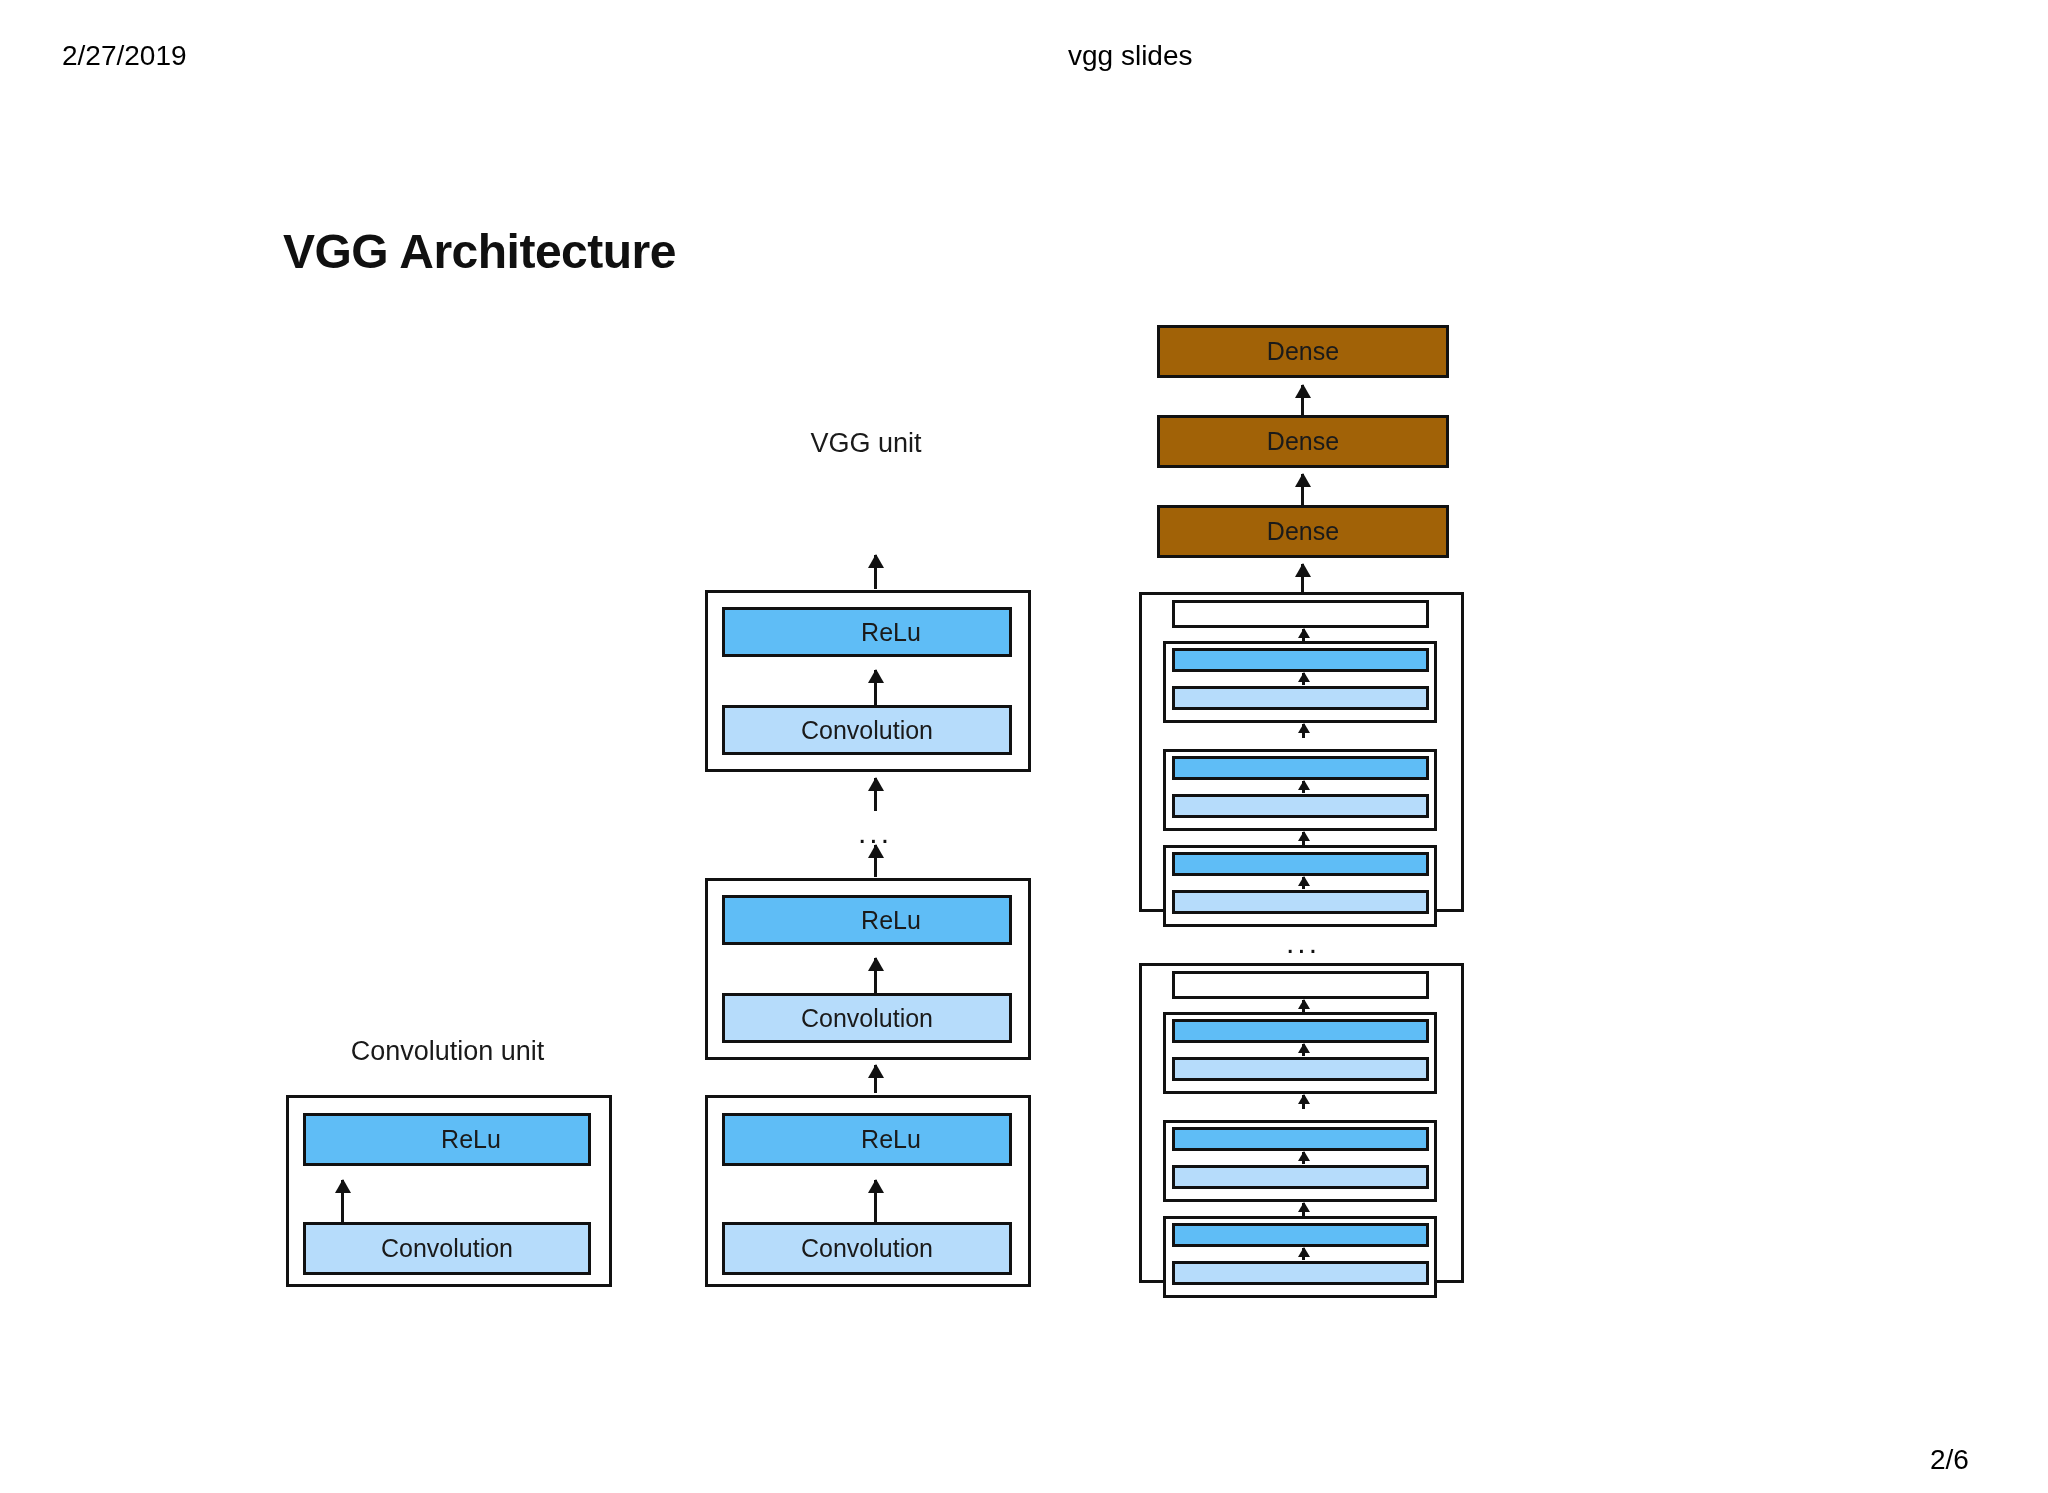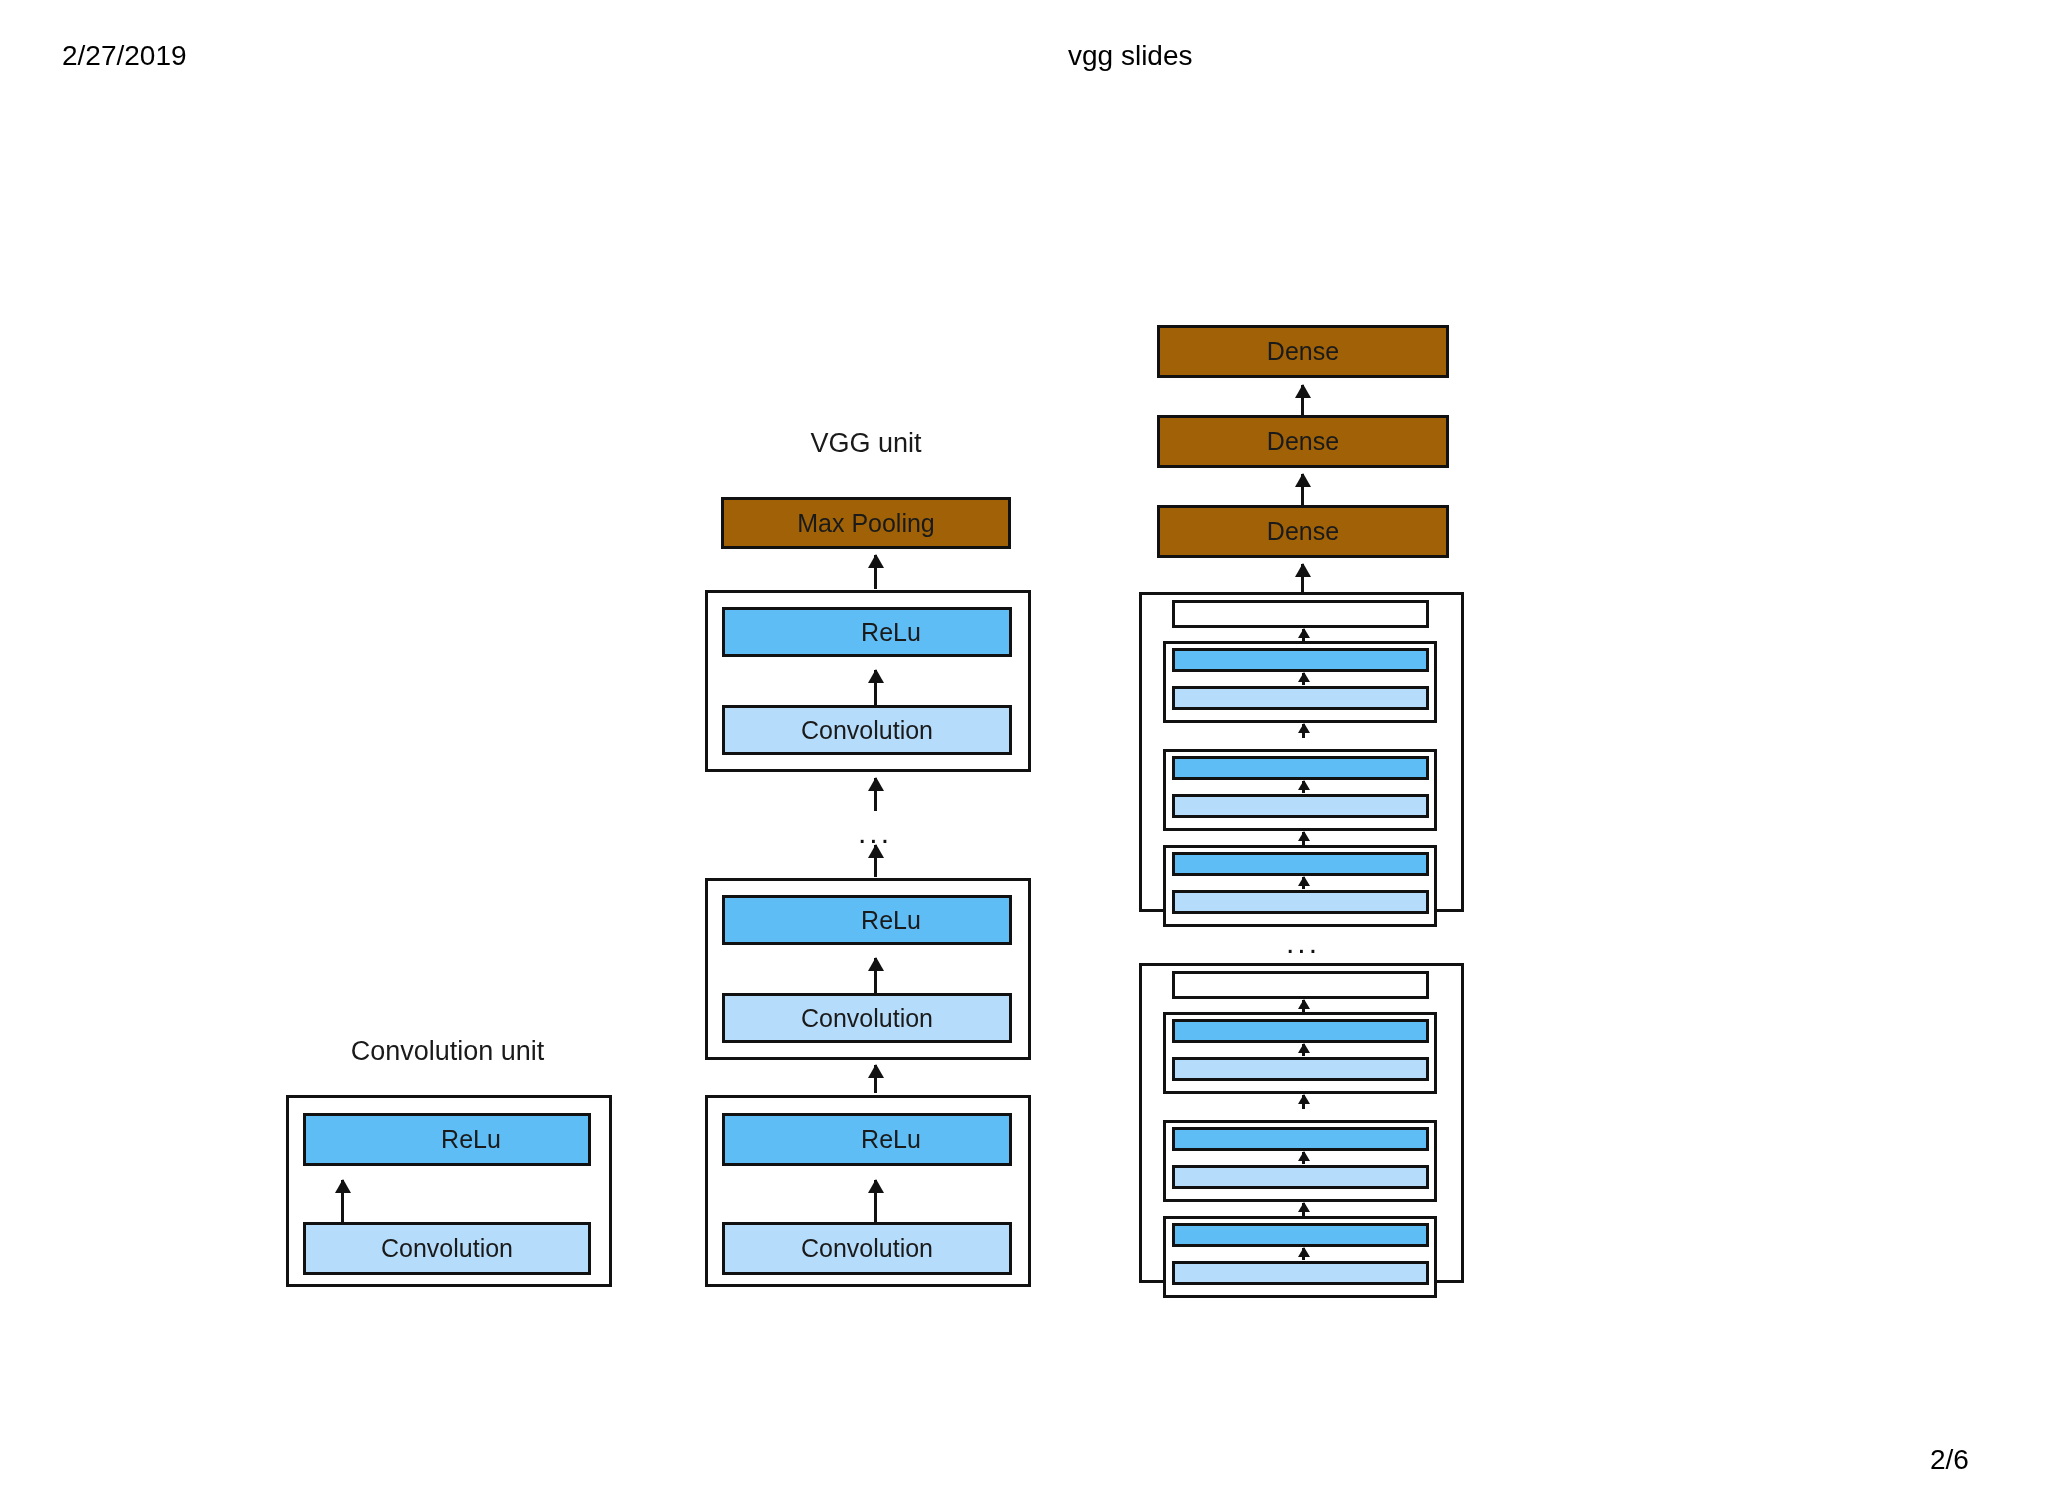--- a/index.html
+++ b/index.html
@@ -108,31 +108,31 @@
   .ellip.tiny { font-size: 22px; letter-spacing: 4px; }
 </style>
 </head>
 <body>
 
 <div id="page">
 
   <div class="print-hdr" id="hdr-date">2/27/2019</div>
   <div class="print-hdr" id="hdr-title">vgg slides</div>
 
+  <div id="slide-title">VGG Architecture</div>
 
   <div class="caption" style="left:285px; top:1036px; width:325px;">Convolution unit</div>
 
   <div class="dbox" style="left:286px; top:1095px; width:326px; height:192px;"></div>
   <div class="dlabel relu" style="left:303px; top:1113px; width:288px; height:53px;">ReLu</div>
   <div class="arrow" style="left:341px; top:1180px; height:43px;"></div>
   <div class="dlabel conv" style="left:303px; top:1222px; width:288px; height:53px;">Convolution</div>
 
   <div class="caption" style="left:705px; top:428px; width:322px;">VGG unit</div>
 
-  <div class="dlabel plain" style="left:721px; top:497px; width:290px; height:52px;">Max Pooling</div>
   <div class="arrow" style="left:874px; top:555px; height:34px;"></div>
 
   <div class="dbox" style="left:705px; top:590px; width:326px; height:182px;"></div>
   <div class="dlabel relu" style="left:722px; top:607px; width:290px; height:50px;">ReLu</div>
   <div class="arrow" style="left:874px; top:670px; height:36px;"></div>
   <div class="dlabel conv" style="left:722px; top:705px; width:290px; height:50px;">Convolution</div>
 
   <div class="arrow" style="left:874px; top:778px; height:33px;"></div>
   <div class="ellip" style="left:815px; top:818px; width:120px;">...</div>
   <div class="arrow" style="left:874px; top:845px; height:32px;"></div>

